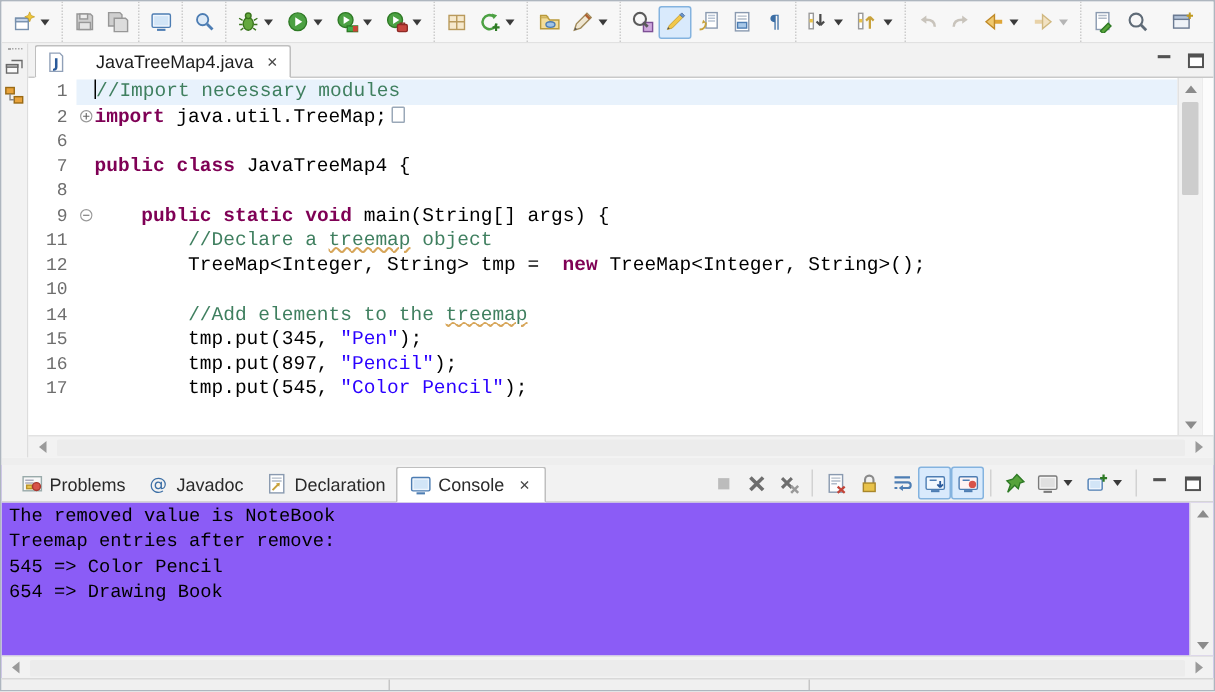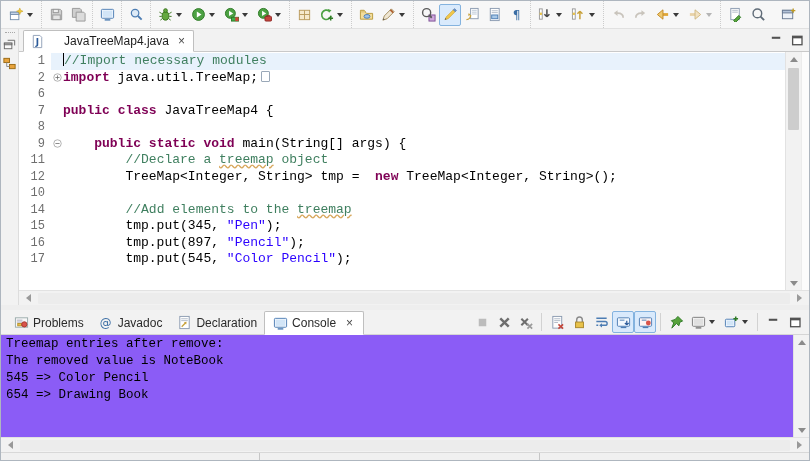--- a/index.html
+++ b/index.html
@@ -692,22 +692,22 @@
                 <rect x="2.8" y="3.5" width="10" height="2.2" fill="#525252"></rect>
               </svg>
             </span>
           </div>
         </div>
     </div>
 
 
     <div class="console-row">
       <div class="console-out" id="console-out">
+          <div>The removed value is NoteBook</div>
           <div>Treemap entries after remove:</div>
-          <div>The removed value is NoteBook</div>
           <div>545 =&gt; Color Pencil</div>
           <div>654 =&gt; Drawing Book</div>
         </div>
       <div class="vscroll">
         <div class="sb-btn">
             <span class="ar-up"></span>
           </div>
         <div class="sb-fill"></div>
         <div class="sb-btn">
             <span class="ar-dn"></span>

